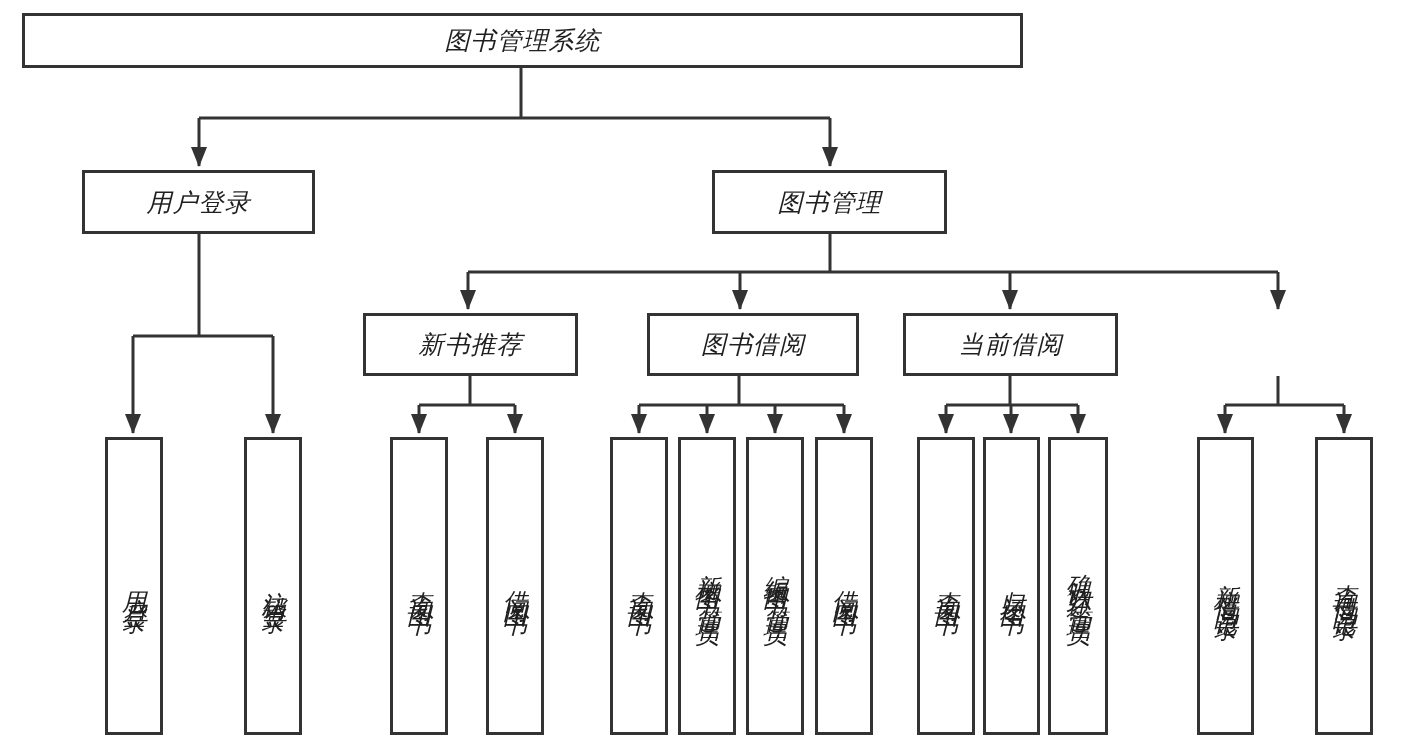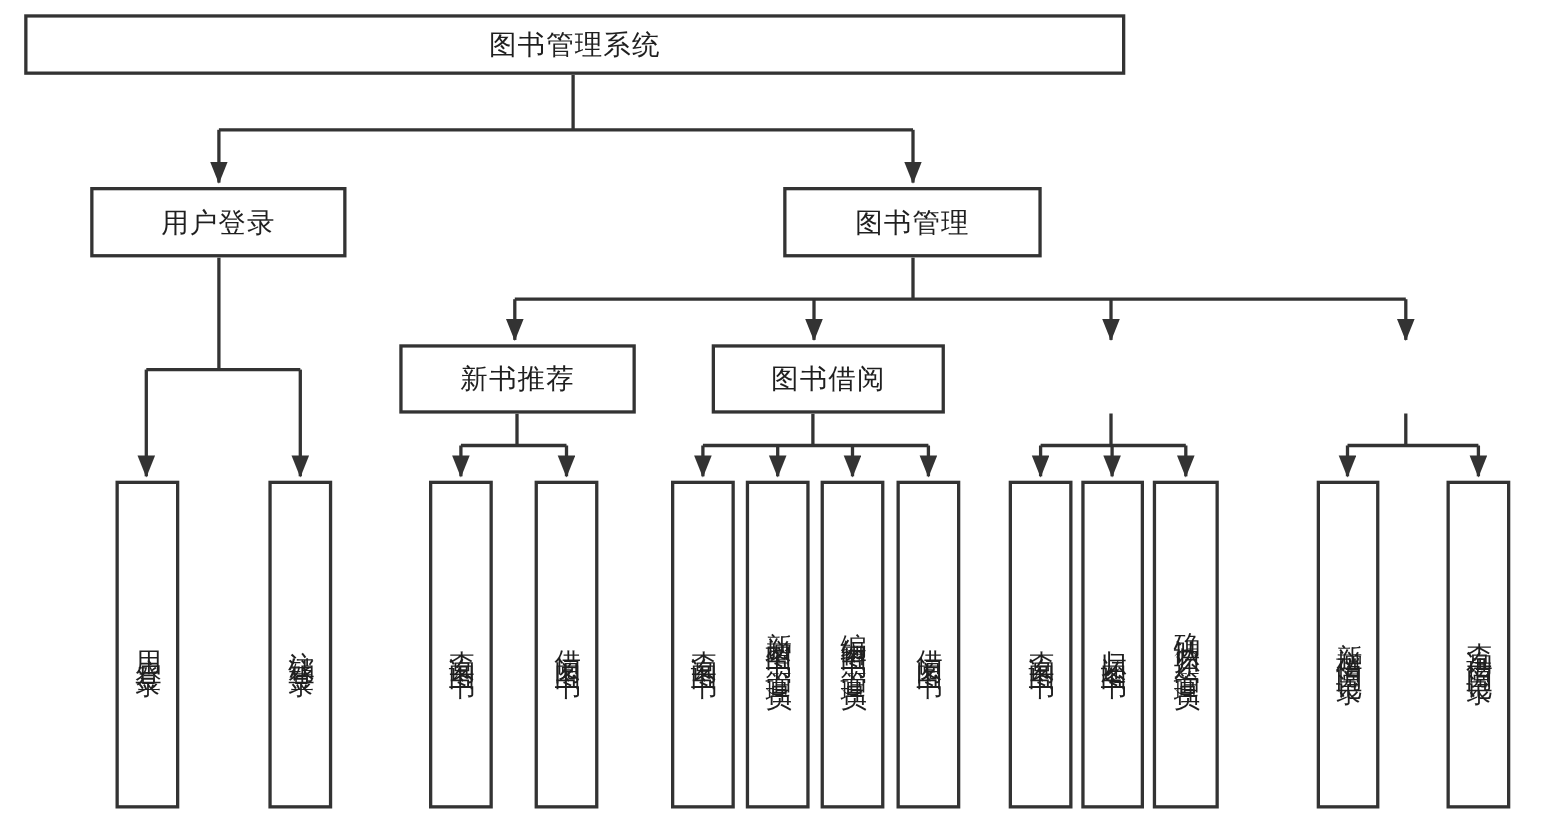--- a/index.html
+++ b/index.html
@@ -2,20 +2,21 @@
 <html><head>
 <meta charset="utf-8">
 <style>
   html,body{margin:0;padding:0;background:#ffffff;}
   .canvas{
     position:relative;
     width:1405px;height:740px;
     background:#ffffff;
     font-family:"Liberation Sans","DejaVu Sans",sans-serif;
     overflow:hidden;
+    font-style:italic;
   }
   .wires{position:absolute;left:0;top:0;width:1405px;height:747px;}
   .box{
     position:absolute;
     box-sizing:border-box;
     border:3px solid #333333;
     background:#ffffff;
     display:flex;
     align-items:center;
     justify-content:center;
@@ -99,20 +100,23 @@
   <div class="box h" style="left:712px;top:170px;width:235px;height:64px">
     <span>图书管理</span>
   </div>
 
   <div class="box h" style="left:363px;top:313px;width:215px;height:63px">
     <span>新书推荐</span>
   </div>
   <div class="box h" style="left:647px;top:313px;width:212px;height:63px">
     <span>图书借阅</span>
   </div>
+  <div class="box h" style="left:903px;top:313px;width:215px;height:63px">
+    <span>当前借阅</span>
+  </div>
 
   <div class="box v" style="left:105px;width:58px">
     <span class="vtext">用户登录</span>
   </div>
   <div class="box v" style="left:244px;width:58px">
     <span class="vtext">注销登录</span>
   </div>
 
   <div class="box v" style="left:390px;width:58px">
     <span class="vtext">查询图书</span>

